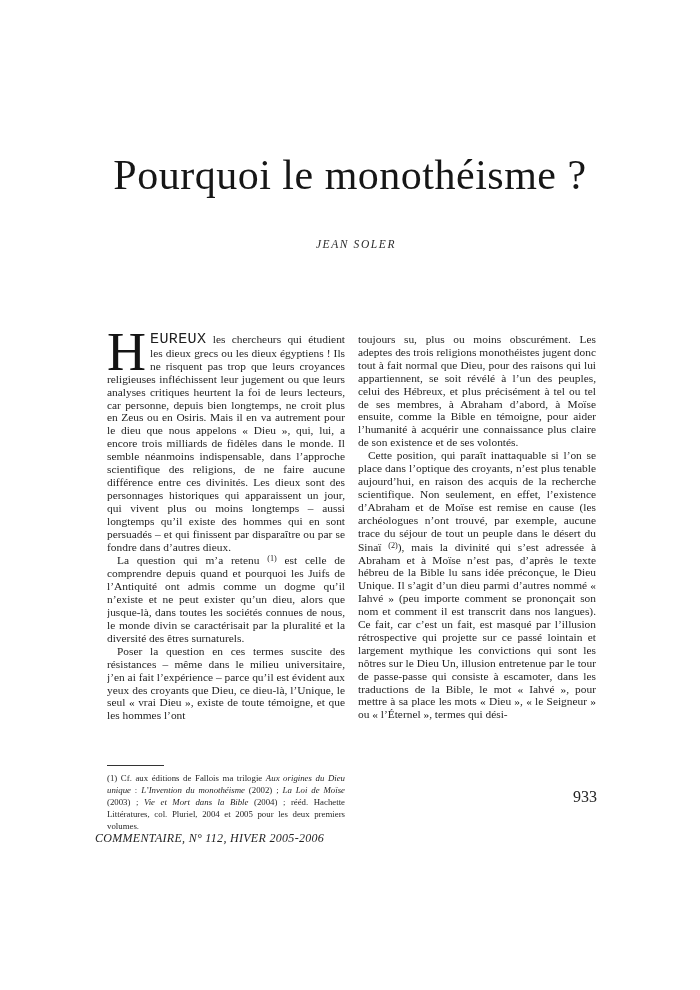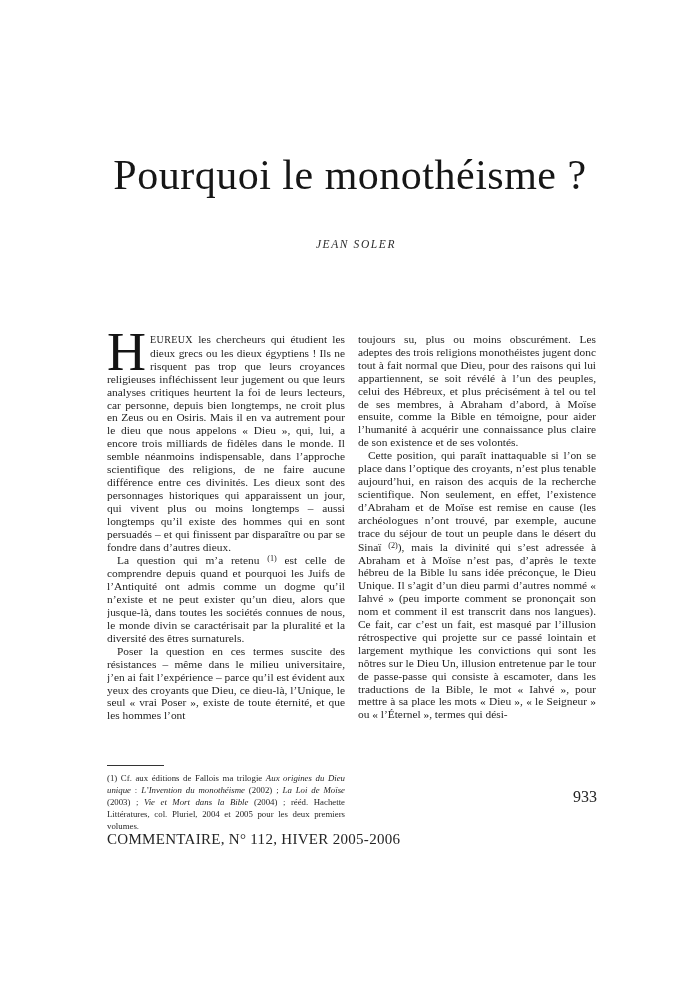--- a/index.html
+++ b/index.html
@@ -65,22 +65,23 @@
   }
   .dropcap {
     float: left;
     font-size: 54px;
     line-height: 38px;
     height: 38px;
     margin-right: 4px;
     color: #141414;
   }
   .lead-caps {
-    font-size: 10px;
+    font-size: 15px;
     letter-spacing: 0.4px;
+    font-family: Liberation Mono, monospace;
   }
   .seg-italic { font-style: italic; }
   .seg-sup {
     font-size: 0.72em;
     vertical-align: 0.38em;
     letter-spacing: 0;
   }
   .footnote {
     position: absolute;
     width: 238px;
@@ -93,23 +94,24 @@
   .fn-left  { left: 107px; top: 765px; }
   .fn-right { left: 358px; top: 770px; }
   .fnrule {
     width: 57px;
     height: 0;
     border-top: 1.2px solid #333333;
     margin-bottom: 6px;
   }
   .footer-journal {
     position: absolute;
-    left: 107px;
+    left: 95px;
     top: 831px;
-    font-size: 15px;
+    font-style: italic;
+    font-size: 12px;
     letter-spacing: 0.3px;
     color: #242424;
   }
   .footer-page {
     position: absolute;
     right: 103px;
     top: 788px;
     font-size: 16px;
     color: #242424;
   }
@@ -120,21 +122,21 @@
 <div class="sheet">
 
   <h1 class="title">Pourquoi le monothéisme ?</h1>
 
   <div class="author">JEAN SOLER</div>
 
   <div class="columns">
     <div class="col">
       <p class="p-first"><span class="dropcap">H</span><span class="lead-caps">EUREUX</span><span><span> les chercheurs qui étudient les dieux grecs ou les dieux égyptiens ! Ils ne risquent pas trop que leurs croyances religieuses infléchissent leur jugement ou que leurs analyses critiques heurtent la foi de leurs lecteurs, car personne, depuis bien longtemps, ne croit plus en Zeus ou en Osiris. Mais il en va autrement pour le dieu que nous appelons « Dieu », qui, lui, a encore trois milliards de fidèles dans le monde. Il semble néanmoins indispensable, dans l’approche scientifique des religions, de ne faire aucune différence entre ces divinités. Les dieux sont des personnages historiques qui apparaissent un jour, qui vivent plus ou moins longtemps – aussi longtemps qu’il existe des hommes qui en sont persuadés – et qui finissent par disparaître ou par se fondre dans d’autres dieux.</span></span></p>
       <p class="indent"><span>La question qui m’a retenu </span><span class="seg-sup">(1)</span><span> est celle de comprendre depuis quand et pourquoi les Juifs de l’Antiquité ont admis comme un dogme qu’il n’existe et ne peut exister qu’un dieu, alors que jusque-là, dans toutes les sociétés connues de nous, le monde divin se caractérisait par la pluralité et la diversité des êtres surnaturels.</span></p>
-      <p class="indent"><span>Poser la question en ces termes suscite des résistances – même dans le milieu universitaire, j’en ai fait l’expérience – parce qu’il est évident aux yeux des croyants que Dieu, ce dieu-là, l’Unique, le seul « vrai Poser », existe de toute éternité, et que les hommes l’ont</span></p>
+      <p class="indent"><span>Poser la question en ces termes suscite des résistances – même dans le milieu universitaire, j’en ai fait l’expérience – parce qu’il est évident aux yeux des croyants que Dieu, ce dieu-là, l’Unique, le seul « vrai Dieu », existe de toute témoigne, et que les hommes l’ont</span></p>
     </div>
     <div class="col">
       <p><span>toujours su, plus ou moins obscurément. Les adeptes des trois religions monothéistes jugent donc tout à fait normal que Dieu, pour des raisons qui lui appartiennent, se soit révélé à l’un des peuples, celui des Hébreux, et plus précisément à tel ou tel de ses membres, à Abraham d’abord, à Moïse ensuite, comme la Bible en témoigne, pour aider l’humanité à acquérir une connaissance plus claire de son existence et de ses volontés.</span></p>
       <p class="indent"><span>Cette position, qui paraît inattaquable si l’on se place dans l’optique des croyants, n’est plus tenable aujourd’hui, en raison des acquis de la recherche scientifique. Non seulement, en effet, l’existence d’Abraham et de Moïse est remise en cause (les archéologues n’ont trouvé, par exemple, aucune trace du séjour de tout un peuple dans le désert du Sinaï </span><span class="seg-sup">(2)</span><span>), mais la divinité qui s’est adressée à Abraham et à Moïse n’est pas, d’après le texte hébreu de la Bible lu sans idée préconçue, le Dieu Unique. Il s’agit d’un dieu parmi d’autres nommé « Iahvé » (peu importe comment se prononçait son nom et comment il est transcrit dans nos langues). Ce fait, car c’est un fait, est masqué par l’illusion rétrospective qui projette sur ce passé lointain et largement mythique les convictions qui sont les nôtres sur le Dieu Un, illusion entretenue par le tour de passe-passe qui consiste à escamoter, dans les traductions de la Bible, le mot « Iahvé », pour mettre à sa place les mots « Dieu », « le Seigneur » ou « l’Éternel », termes qui dési-</span></p>
     </div>
   </div>
 
   <div class="footnote fn-left">
     <div class="fnrule"></div>
     <p><span>(1) Cf. aux éditions de Fallois ma trilogie </span><span class="seg-italic">Aux origines du Dieu unique</span><span> : </span><span class="seg-italic">L’Invention du monothéisme</span><span> (2002) ; </span><span class="seg-italic">La Loi de Moïse</span><span> (2003) ; </span><span class="seg-italic">Vie et Mort dans la Bible</span><span> (2004) ; rééd. Hachette Littératures, col. Pluriel, 2004 et 2005 pour les deux premiers volumes.</span></p>

